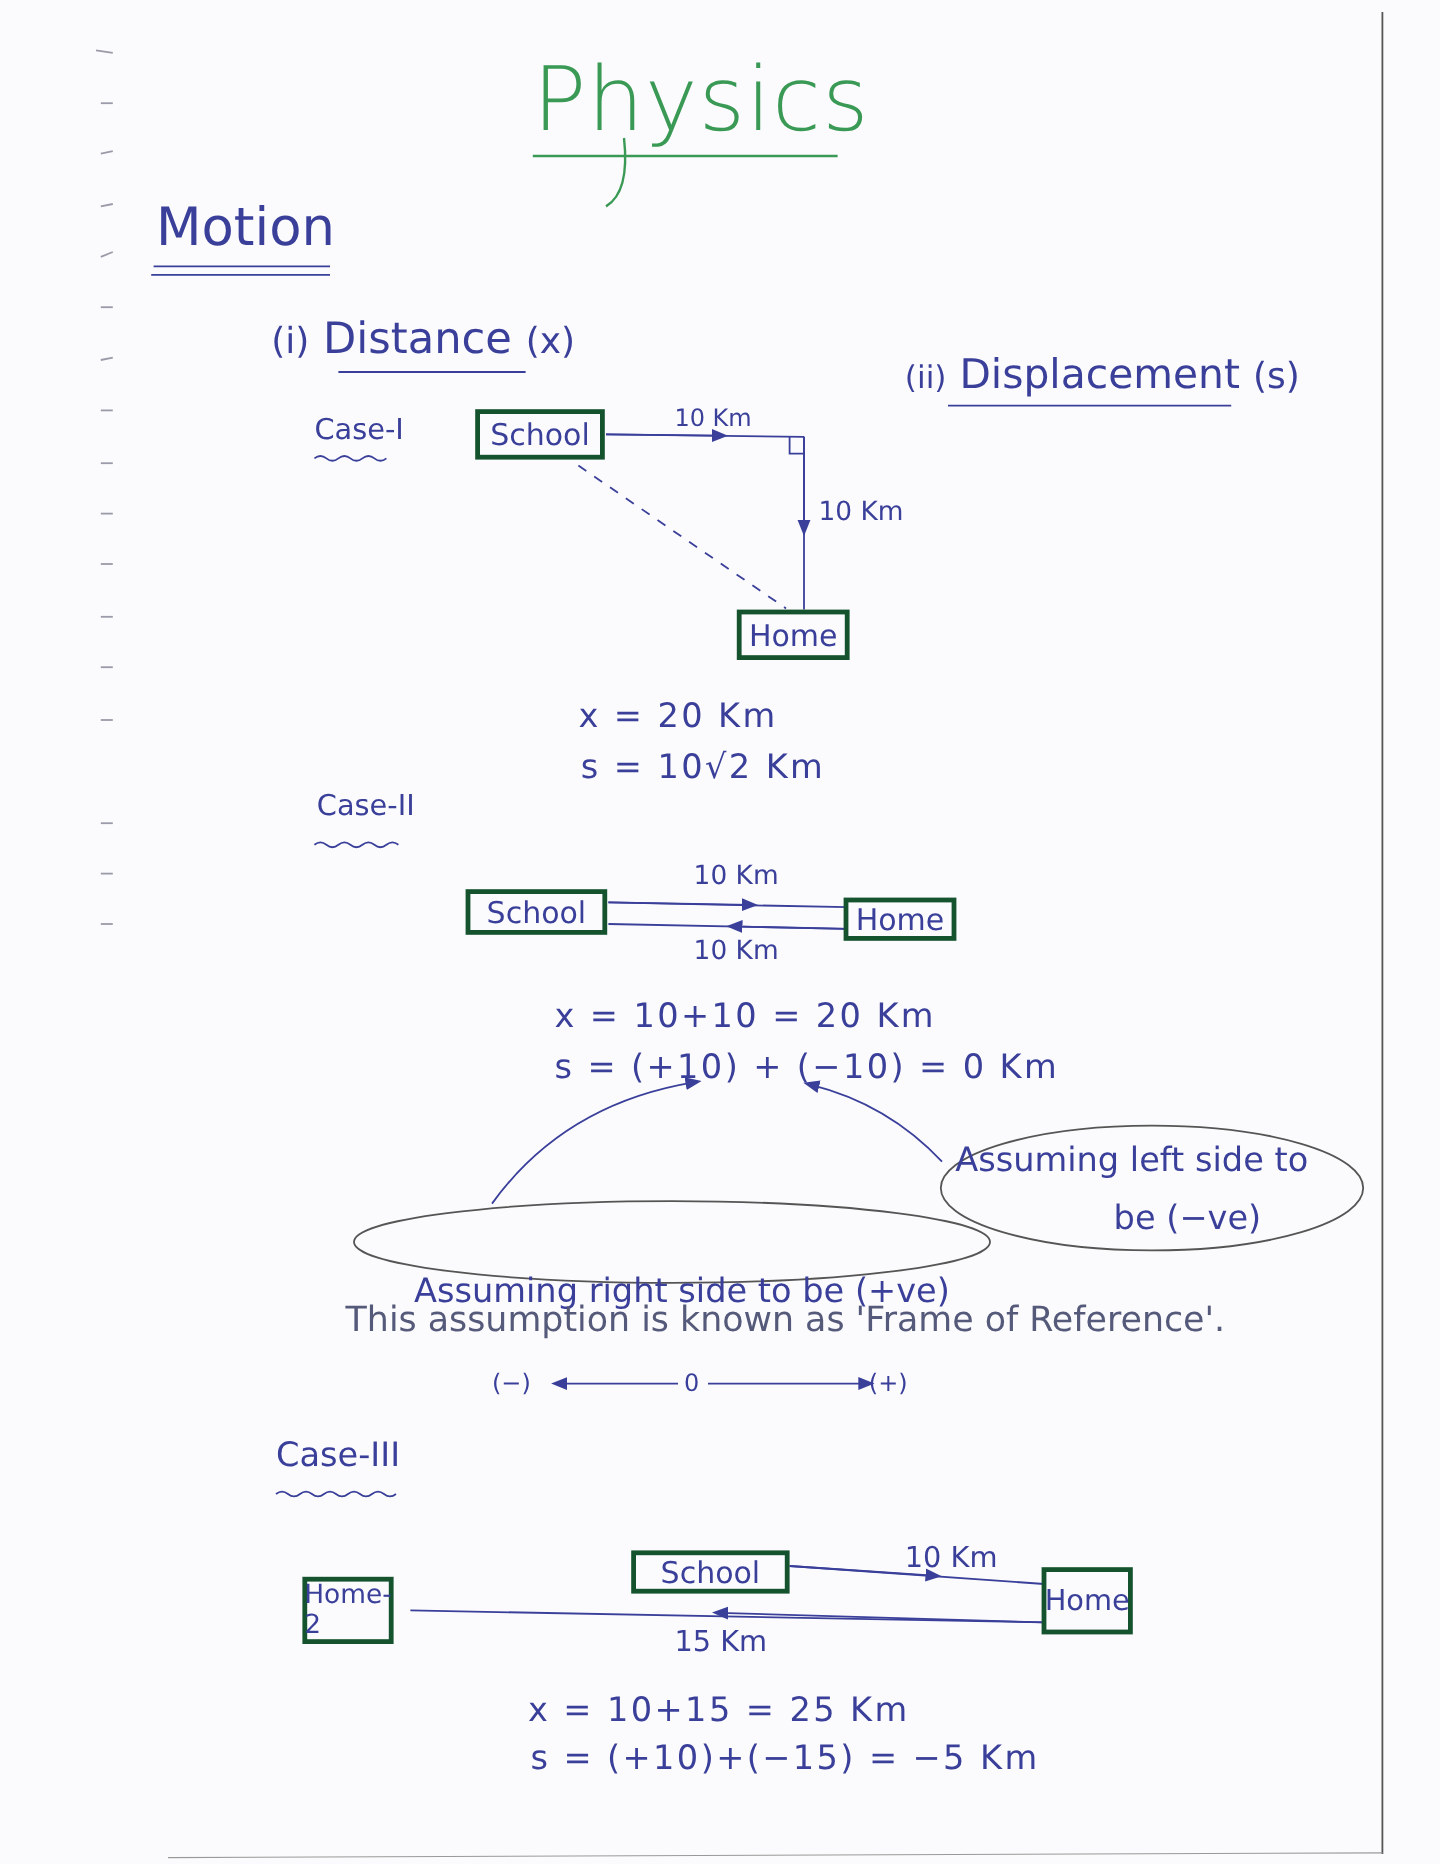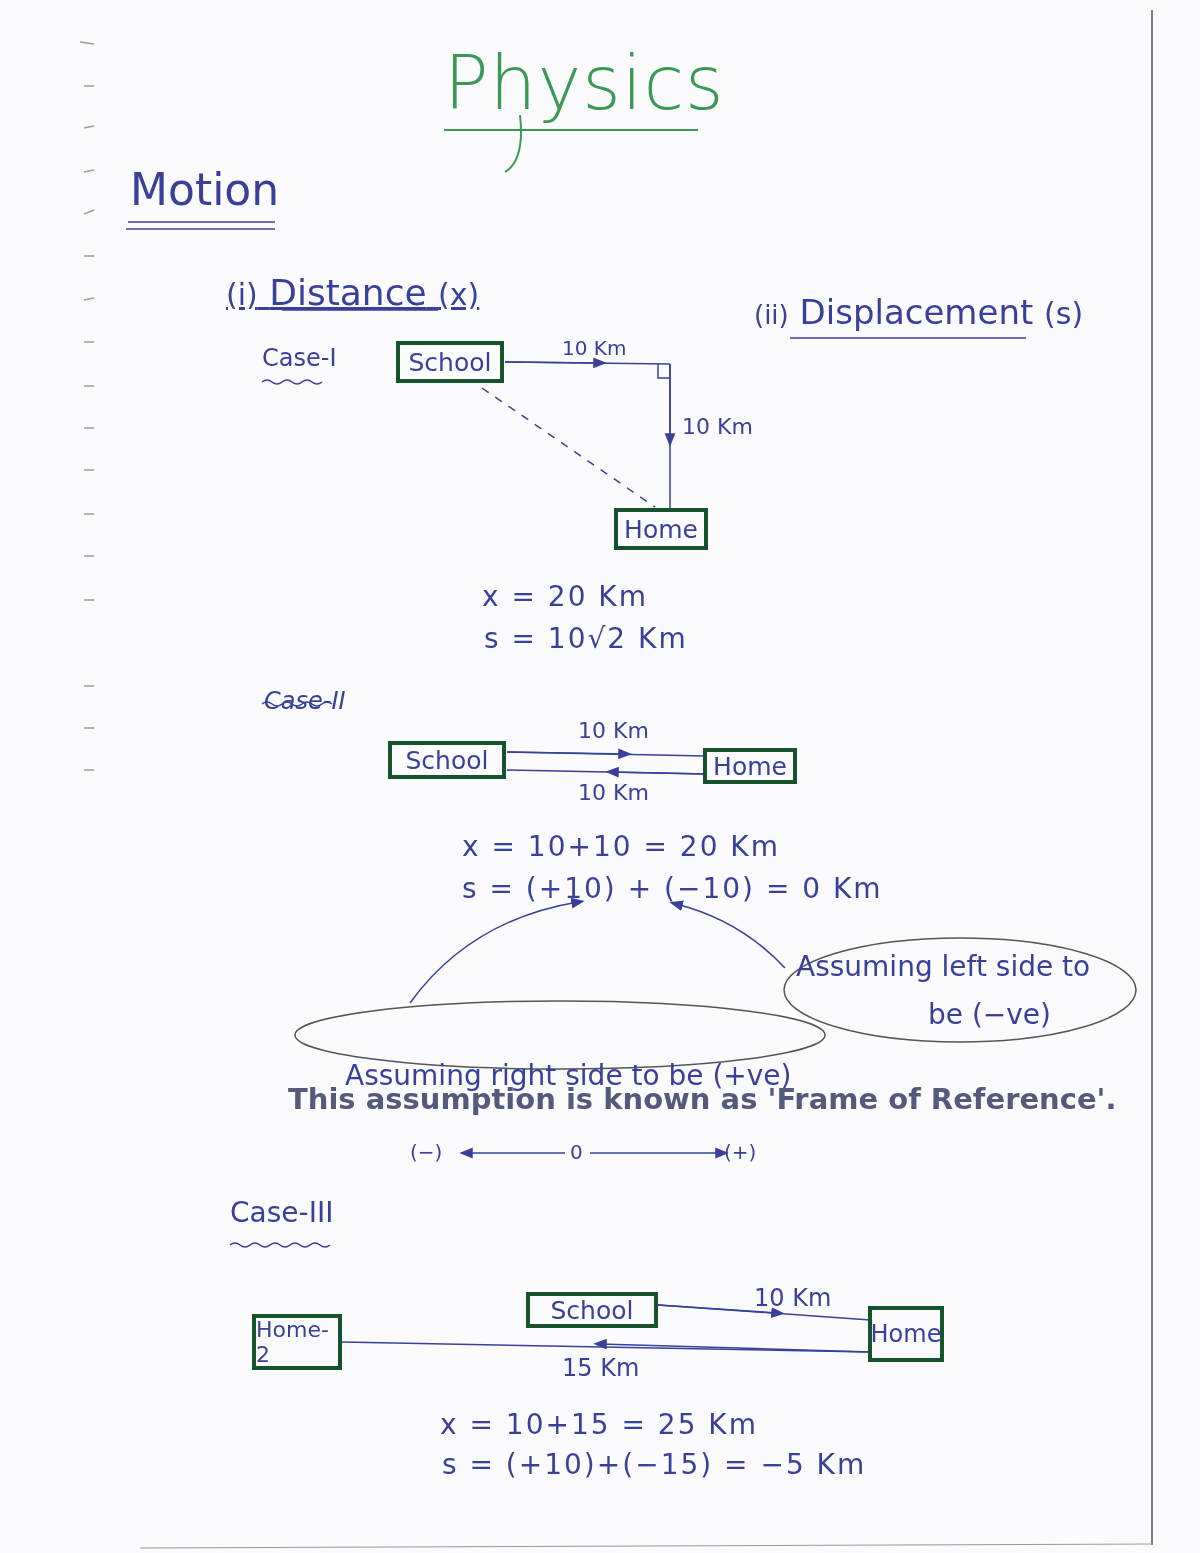--- a/index.html
+++ b/index.html
@@ -1,19 +1,19 @@
 <!DOCTYPE html>
 <html><head>
 <meta charset="utf-8">
 <style>
   html,body{margin:0;padding:0;}
   body{width:1200px;height:1553px;background:#fbfbfd;position:relative;overflow:hidden;
        font-family:"DejaVu Sans", sans-serif;color:#3a3f9a;}
   .abs{position:absolute;white-space:nowrap;}
-  .gray{color:#555a7a;font-weight:bold;}
+  .gray{color:#555a7a;}
   .title{font-size:74px;color:#3a9a55;letter-spacing:1px;font-weight:300;}
   .h1{font-size:44px;color:#3a3f9a;text-align:center;}
   .h2{font-size:36px;}
   .case{font-size:24px;}
   .box{position:absolute;border:4px solid #14532d;background:transparent;font-size:25px;
        display:flex;align-items:center;justify-content:center;box-sizing:border-box;}
   .eq{font-size:28px;letter-spacing:2px;}
   .note{font-size:28px;}
   svg{position:absolute;left:0;top:0;}
 </style>
@@ -85,54 +85,54 @@
 
   <line x1="658" y1="1305" x2="870" y2="1320" stroke="#3a3f9a" stroke-width="1.5"></line>
   <line x1="658" y1="1305" x2="778" y2="1313" stroke="#3a3f9a" stroke-width="1.5" marker-end="url(#ah)"></line>
   <line x1="870" y1="1352" x2="342" y2="1342" stroke="#3a3f9a" stroke-width="1.5"></line>
   <line x1="870" y1="1352" x2="600" y2="1344" stroke="#3a3f9a" stroke-width="1.5" marker-end="url(#ah)"></line>
 </svg>
 
 <div class="abs title" style="left:444px;top:40px;">Physics</div>
 <div class="abs h1" style="left:130px;top:164px;">Motion</div>
 
-<div class="abs h2" style="left:226px;top:272px;text-decoration:underline;">
+<div class="abs h2" style="left:226px;top:262px;">
   <span style="font-size:30px">(i)</span>
   <span>Distance</span>
   <span style="font-size:30px">(x)</span>
 </div>
 <div class="abs h2" style="left:742px;top:292px;font-size:34px;margin-left:12px;">
   <span style="font-size:26px">(ii)</span>
   <span>Displacement</span>
   <span style="font-size:30px">(s)</span>
 </div>
 
 <div class="abs case" style="left:262px;top:344px;">Case-I</div>
 <div class="box" style="left:396px;top:341px;width:108px;height:42px;">School</div>
 <div class="abs" style="left:562px;top:336px;font-size:20px;">10 Km</div>
 <div class="abs" style="left:682px;top:414px;font-size:22px;">10 Km</div>
 <div class="box" style="left:614px;top:508px;width:94px;height:42px;">Home</div>
 <div class="abs eq" style="left:482px;top:580px;">x = 20 Km</div>
 <div class="abs eq" style="left:484px;top:622px;">s = 10√2 Km</div>
 
-<div class="abs case" style="left:264px;top:687px;font-style:italic;">Case-II</div>
+<div class="abs case" style="left:264px;top:657px;">Case-II</div>
 <div class="abs" style="left:578px;top:718px;font-size:22px;">10 Km</div>
 <div class="box" style="left:388px;top:741px;width:118px;height:38px;">School</div>
 <div class="box" style="left:703px;top:748px;width:94px;height:36px;">Home</div>
 <div class="abs" style="left:578px;top:780px;font-size:22px;">10 Km</div>
 <div class="abs eq" style="left:462px;top:830px;">x = 10+10 = 20 Km</div>
 <div class="abs eq" style="left:462px;top:872px;">s = (+10) + (−10) = 0 Km</div>
 <div class="abs note" style="left:334px;top:1059px;margin-left:11px;">Assuming right side to be (+ve)</div>
 <div class="abs note" style="left:796px;top:950px;">Assuming left side to</div>
 <div class="abs note" style="left:928px;top:998px;">be (−ve)</div>
 <div class="abs gray" style="left:288px;top:1082px;font-size:29px;">This assumption is known as 'Frame of Reference'.</div>
 <div class="abs" style="left:410px;top:1140px;font-size:20px;">(−)</div>
 <div class="abs" style="left:570px;top:1140px;font-size:20px;">0</div>
 <div class="abs" style="left:724px;top:1140px;font-size:20px;">(+)</div>
 
 <div class="abs case" style="left:230px;top:1196px;font-size:28px;">Case-III</div>
 <div class="box" style="left:526px;top:1292px;width:132px;height:36px;">School</div>
 <div class="abs" style="left:754px;top:1284px;font-size:24px;">10 Km</div>
-<div class="box" style="left:252px;top:1314px;width:90px;height:56px;font-size:22px;">Home-2</div>
+<div class="box" style="left:252px;top:1314px;width:76px;height:56px;font-size:22px;">Home-2</div>
 <div class="box" style="left:868px;top:1306px;width:76px;height:56px;font-size:24px;">Home</div>
 <div class="abs" style="left:562px;top:1354px;font-size:24px;">15 Km</div>
 <div class="abs eq" style="left:440px;top:1408px;">x = 10+15 = 25 Km</div>
 <div class="abs eq" style="left:442px;top:1448px;">s = (+10)+(−15) = −5 Km</div>
 
 </body></html>

